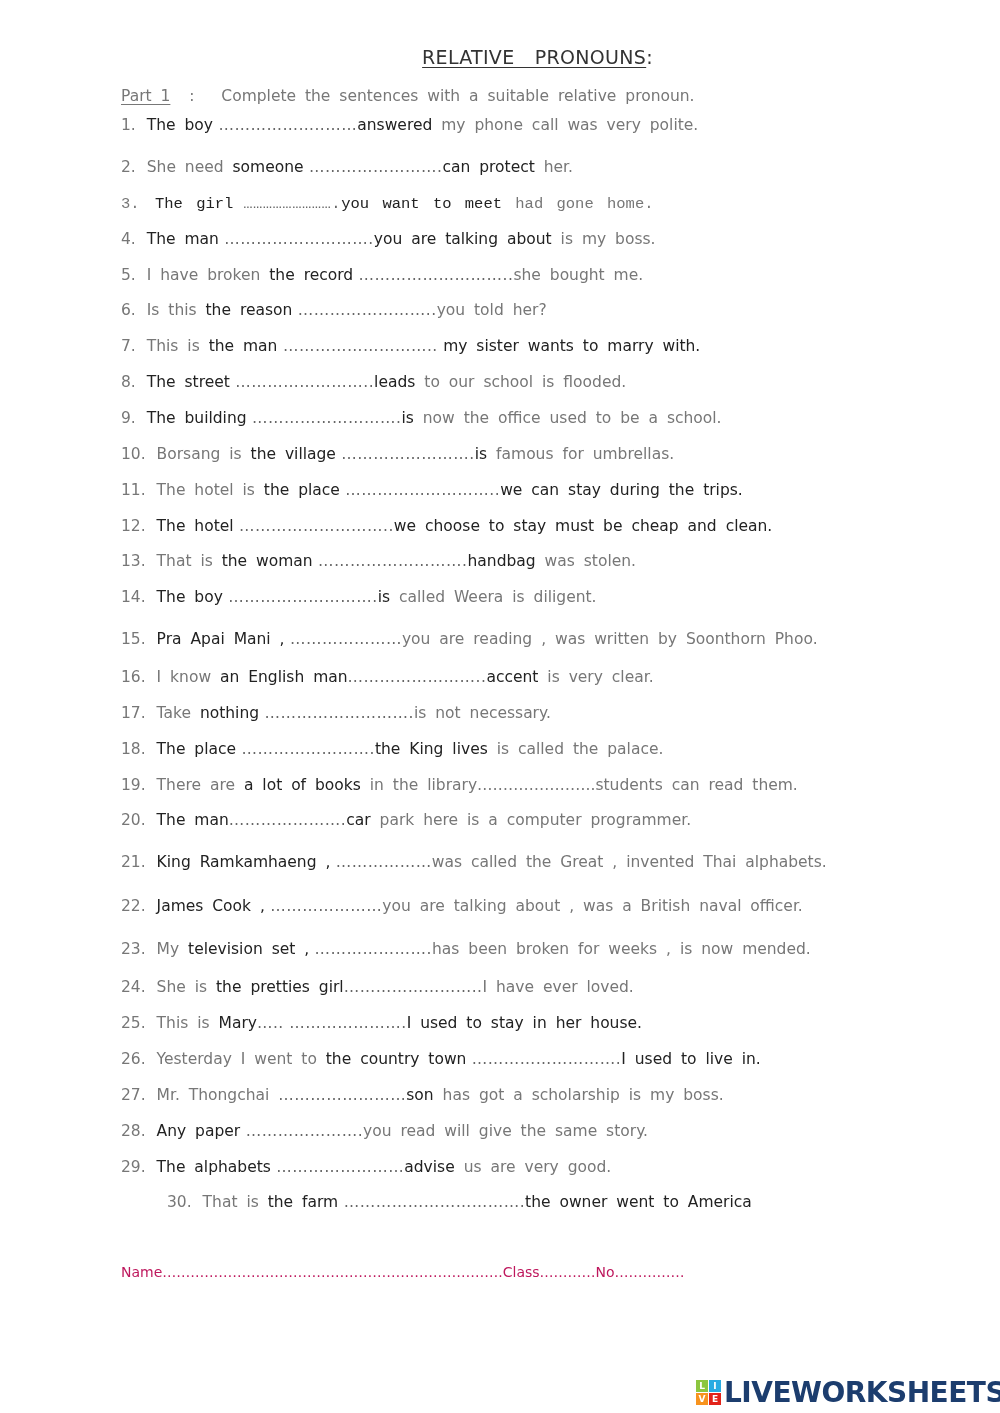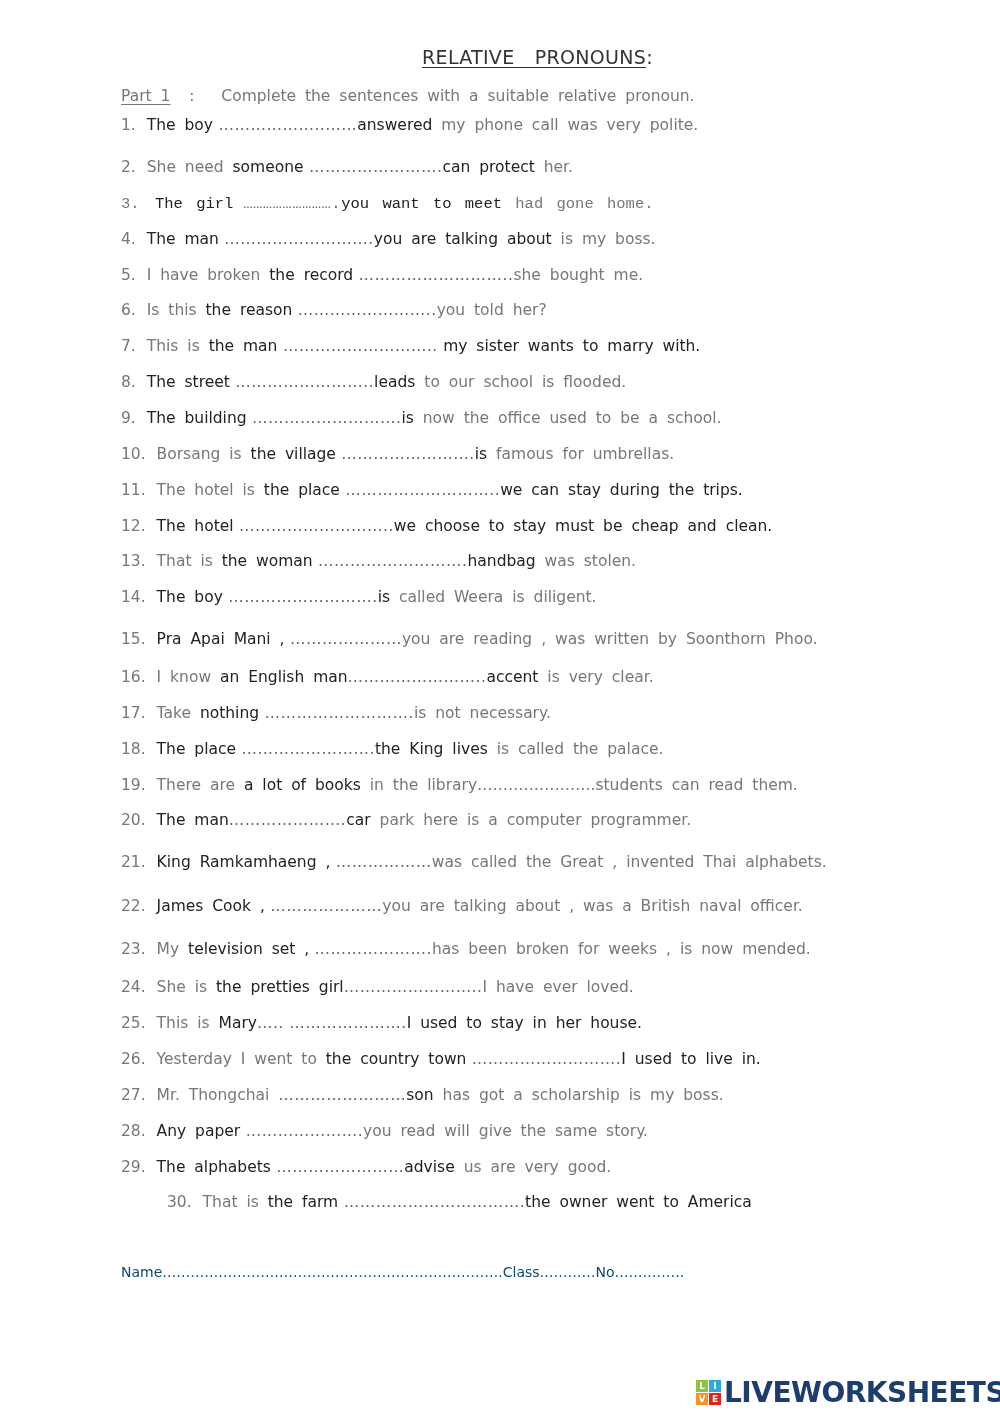--- a/index.html
+++ b/index.html
@@ -18,21 +18,21 @@
     }
     .instr .part { text-decoration: underline; text-underline-offset: 3px; margin-right: 10px; }
     .q {
       position: absolute; left: 121px; font-size: 15.5px; white-space: nowrap;
       word-spacing: 4px; color: #777;
     }
     .q .num { color: #777; margin-right: 2px; }
     .q b { font-weight: normal; color: #222; }
     .q .blank { color: #666; letter-spacing: 0.5px; word-spacing: 0; }
     .footer {
-      position: absolute; top: 1264px; left: 121px; font-size: 14px; color: #0c4a6e; white-space: nowrap;
+      position: absolute; top: 1264px; left: 121px; font-size: 14px; color: #be185d; white-space: nowrap;
     }
     .logo {
       position: absolute; top: 1376px; left: 696px; display: flex; align-items: center;
     }
     .logo .tiles { display: grid; grid-template-columns: 12px 12px; grid-template-rows: 12px 12px; gap: 1px; margin-right: 3px; }
     .logo .tile { font-size: 9px; font-weight: bold; color: #fff; text-align: center; line-height: 12px; font-family: "DejaVu Sans", sans-serif; }
     .logo .word { font-family: "DejaVu Sans", sans-serif; font-weight: bold; font-size: 28px; color: #1c3d6e; letter-spacing: -0.5px; }
   </style>
 </head>
 <body>

